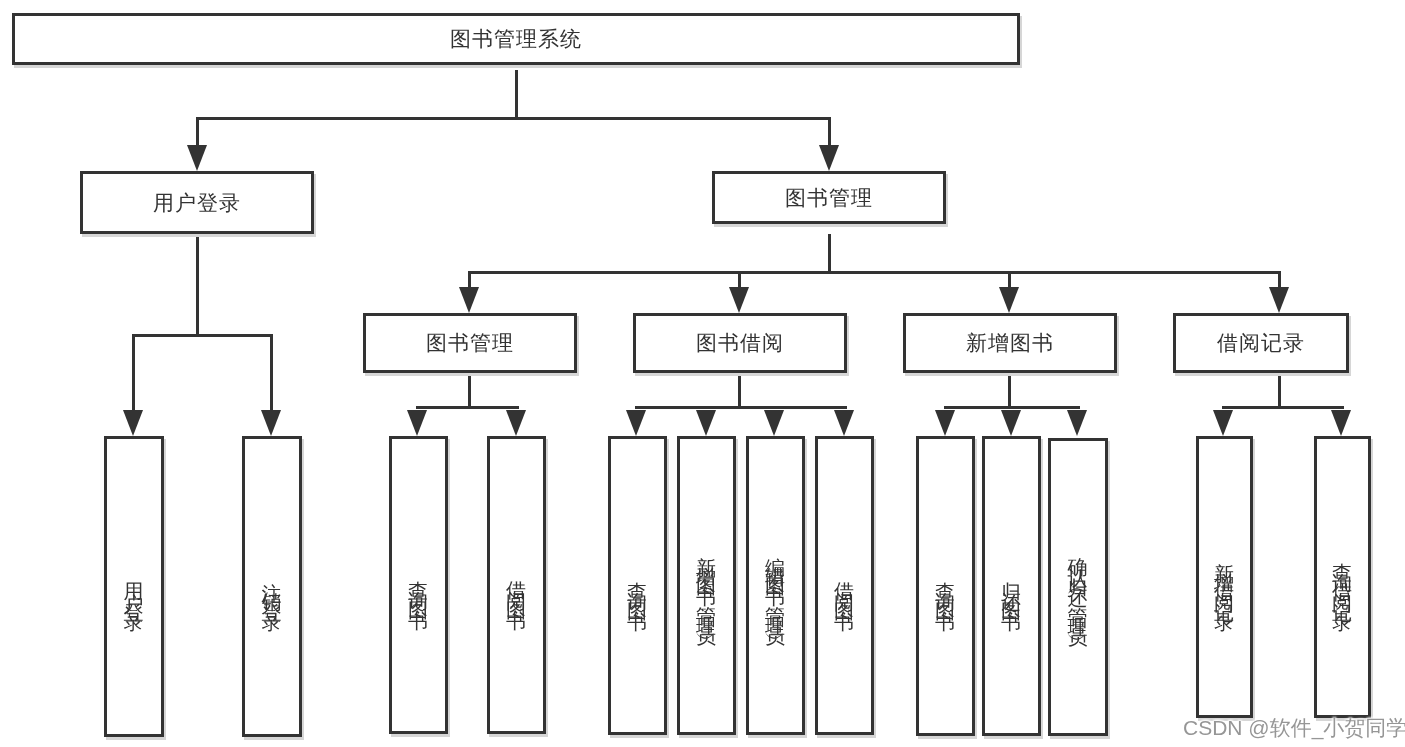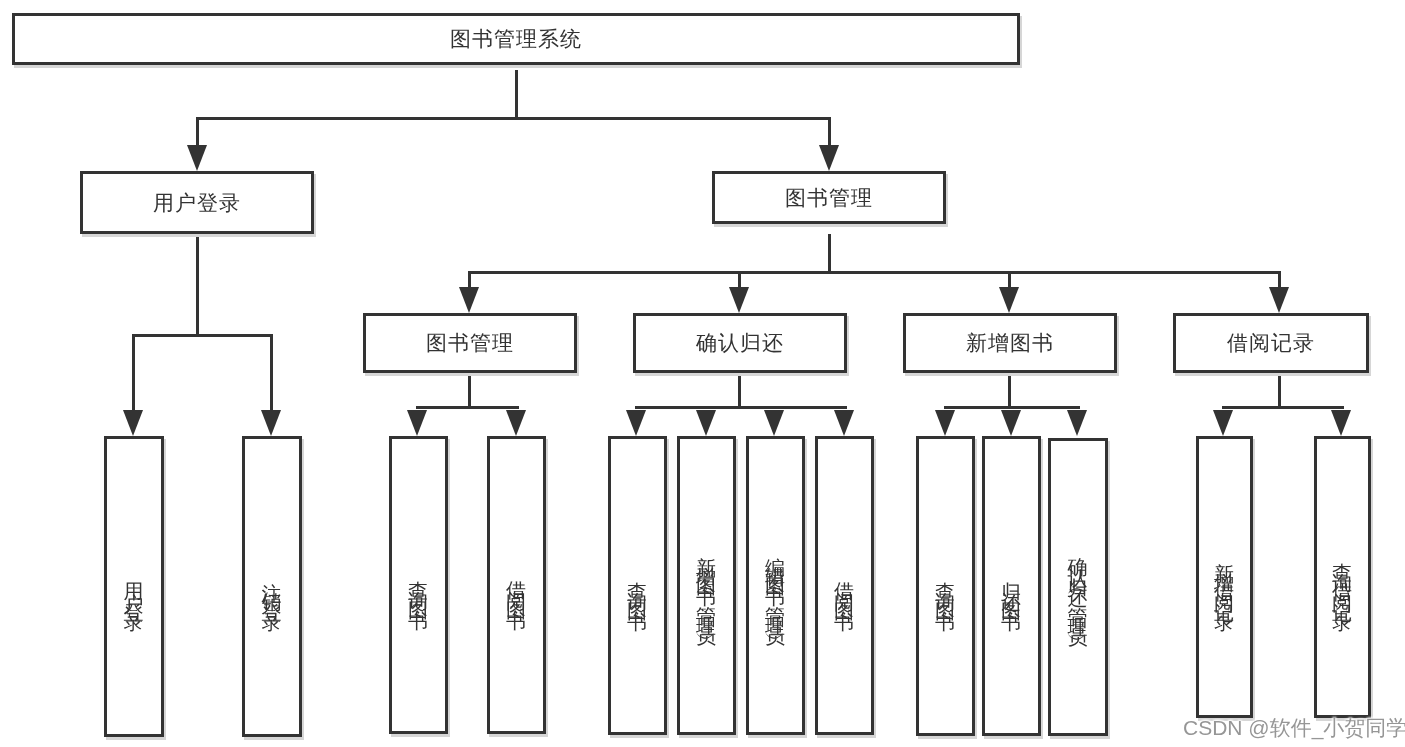--- a/index.html
+++ b/index.html
@@ -83,26 +83,26 @@
   <div class="arrow" style="left:729px;top:287px"></div>
   <div class="vline" style="left:1008px;top:271px;height:22px"></div>
   <div class="arrow" style="left:999px;top:287px"></div>
   <div class="vline" style="left:1278px;top:271px;height:22px"></div>
   <div class="arrow" style="left:1269px;top:287px"></div>
 
   <div class="box" style="left:363px;top:313px;width:214px;height:60px">
     <span class="hlabel">图书管理</span>
   </div>
   <div class="box" style="left:633px;top:313px;width:214px;height:60px">
-    <span class="hlabel">确认归还</span>
+    <span class="hlabel">图书借阅</span>
   </div>
   <div class="box" style="left:903px;top:313px;width:214px;height:60px">
     <span class="hlabel">新增图书</span>
   </div>
-  <div class="box" style="left:1173px;top:313px;width:196px;height:60px">
+  <div class="box" style="left:1173px;top:313px;width:176px;height:60px">
     <span class="hlabel">借阅记录</span>
   </div>
 
   <div class="vline" style="left:468px;top:373px;height:36px"></div>
   <div class="hline" style="left:416px;top:406px;width:103px"></div>
   <div class="arrow" style="left:407px;top:410px"></div>
   <div class="arrow" style="left:506px;top:410px"></div>
 
   <div class="vline" style="left:738px;top:373px;height:36px"></div>
   <div class="hline" style="left:635px;top:406px;width:212px"></div>

